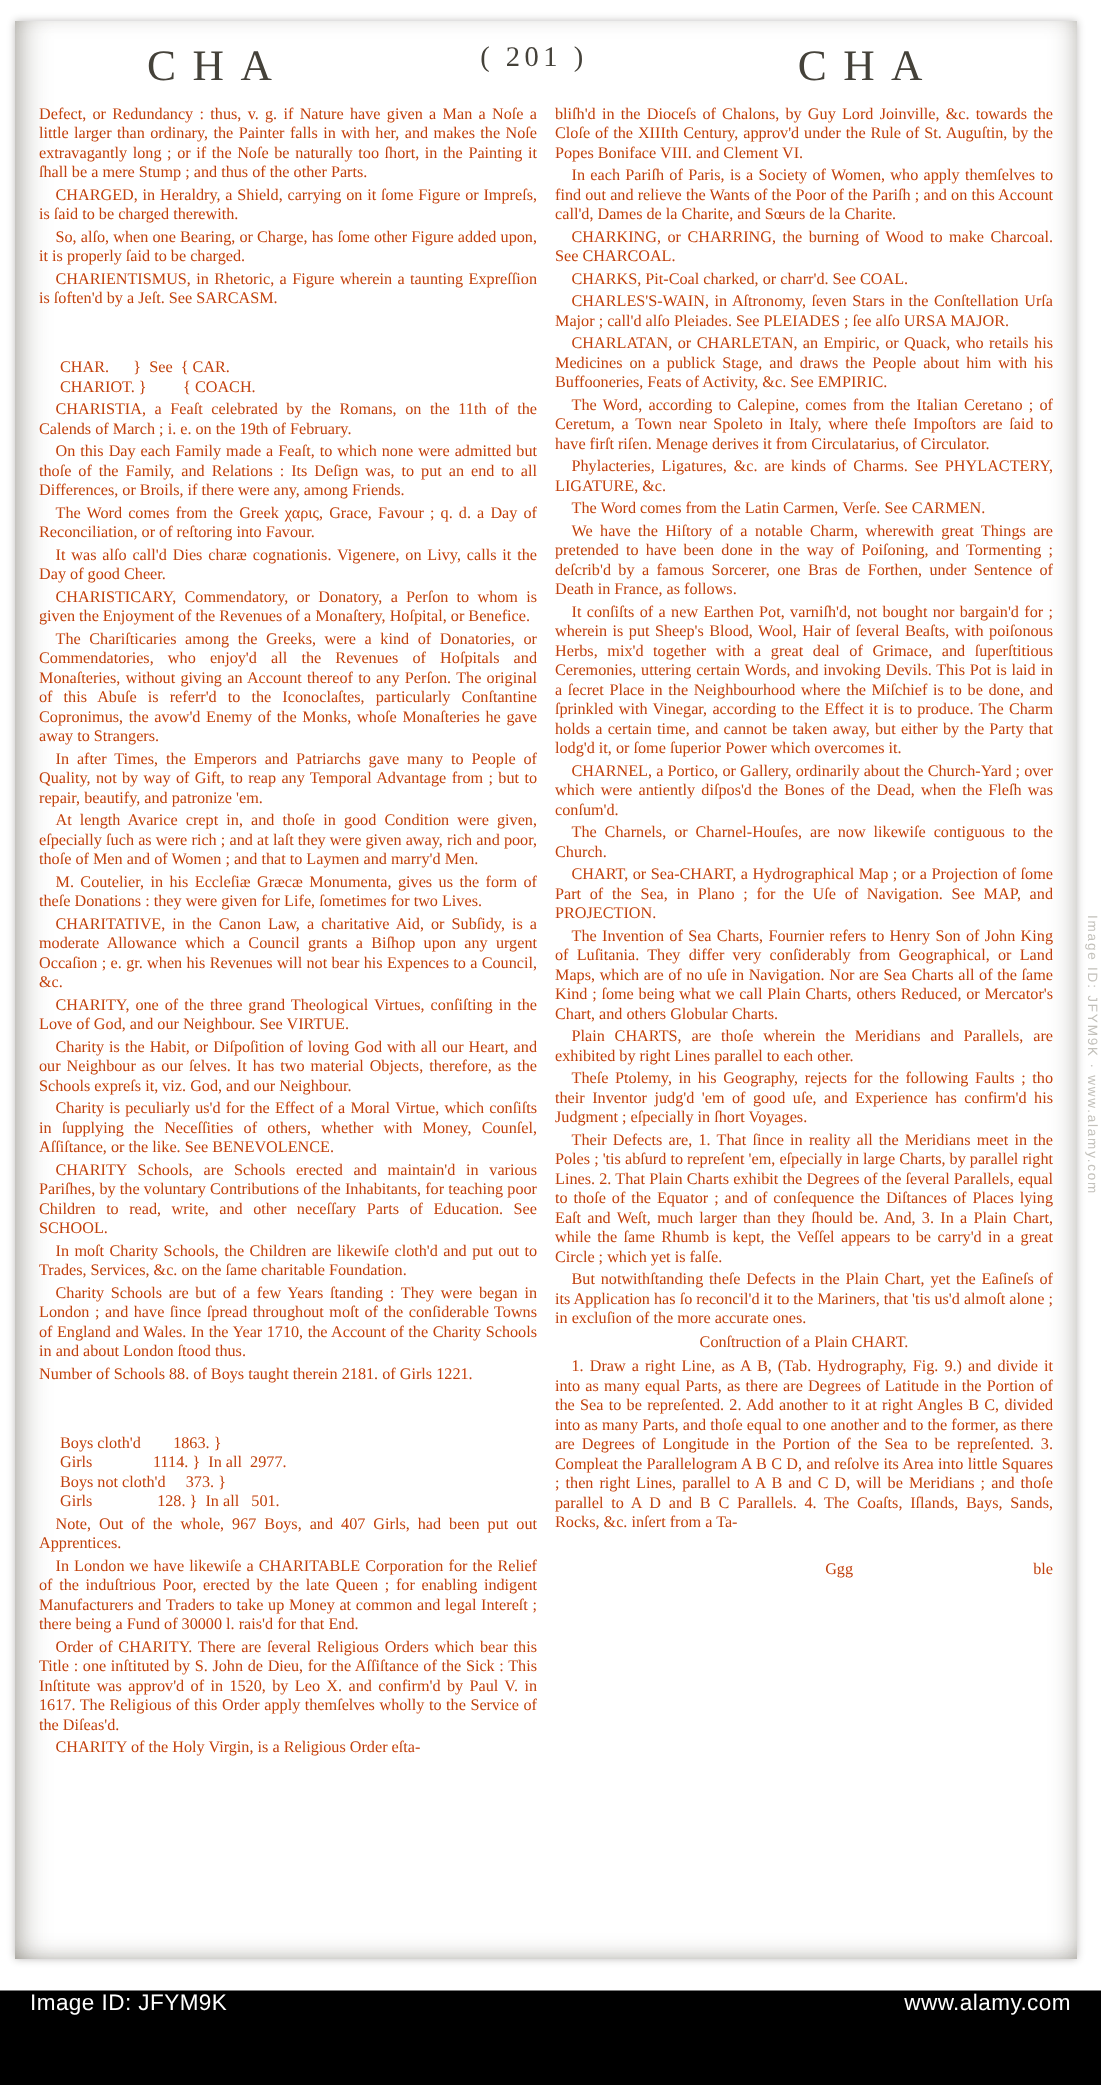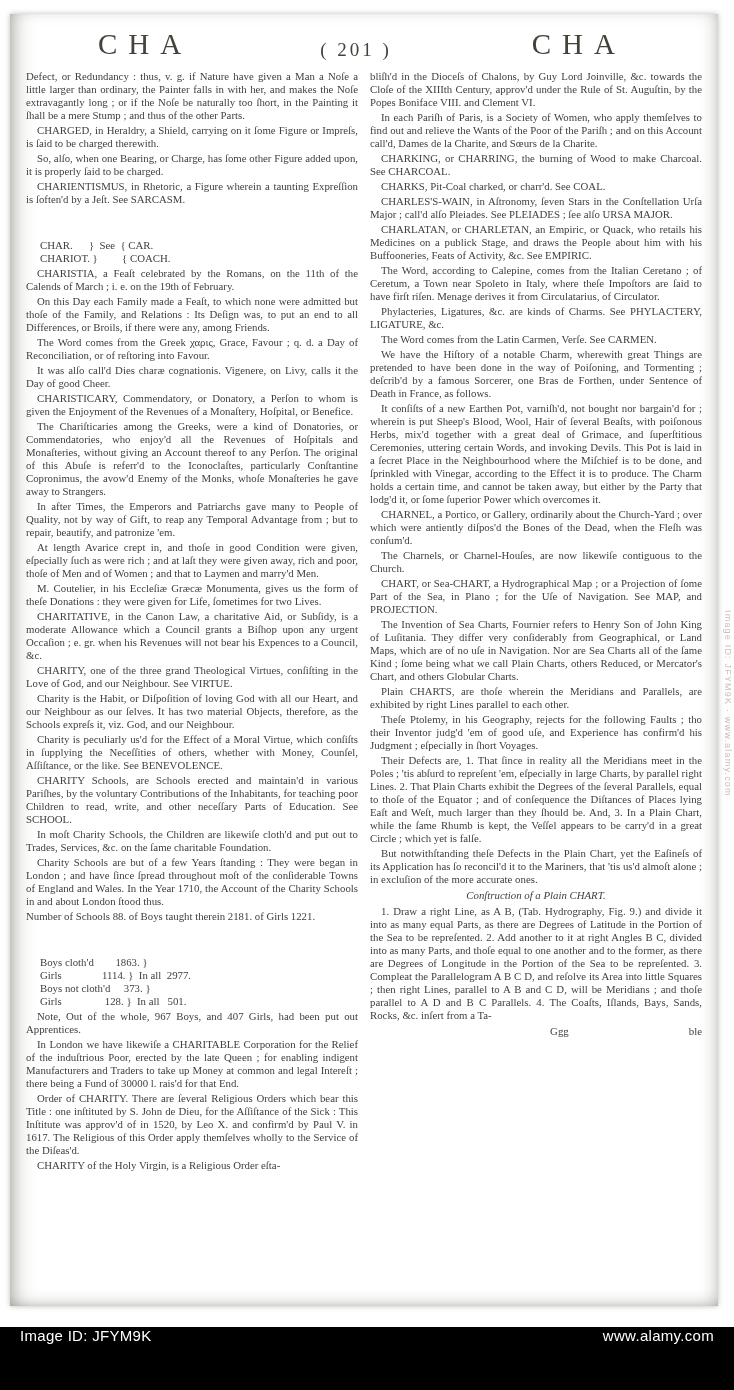--- a/index.html
+++ b/index.html
@@ -25,40 +25,40 @@
       0 0 5px rgba(40,38,30,.30),
       inset 14px 0 22px -14px rgba(60,55,40,.55),
       inset -12px 0 20px -14px rgba(60,55,40,.40),
       inset 0 -10px 18px -12px rgba(60,55,40,.35);
     overflow: hidden;
   }
 
   .header-row {
     display: flex;
     justify-content: space-between;
-    align-items: flex-end;
+    align-items: flex-start;
     padding: 0 76px 0 72px;
     color: #45423a;
   }
   .running-title {
     font-size: 29px;
     letter-spacing: 11px;
     font-weight: normal;
   }
   .page-number {
     font-size: 19px;
     letter-spacing: 3px;
     transform: translateX(-6px);
   }
 
   .cols {
     display: flex;
     gap: 12px;
     margin-top: 9px;
-    color: #404040;
+    color: #c2410c;
   }
   .col {
     flex: 1 1 0;
     min-width: 0;
     text-align: justify;
     font-size: 10.8px;
     line-height: 13px;
     hyphens: none;
   }
   .para {
@@ -68,28 +68,27 @@
   .para.noindent { text-indent: 0; }
   .para.lines {
     white-space: pre-wrap;
     text-indent: 0;
     text-align: left;
     margin-left: 14px;
     margin-top: 33px;
   }
   .para.center {
     text-align: center;
-    font-style: italic;
     text-indent: 0;
     margin: 3px 0;
   }
   .sig-row {
     display: flex;
     justify-content: space-between;
-    margin-top: 3px;
+    margin-top: 18px;
   }
   .sig-row .spacer { width: 60px; }
 
   
   .alamy-bar {
     position: absolute;
     left: 0; right: 0; bottom: 0;
     height: 63px;
     background: #000;
     color: #fff;

